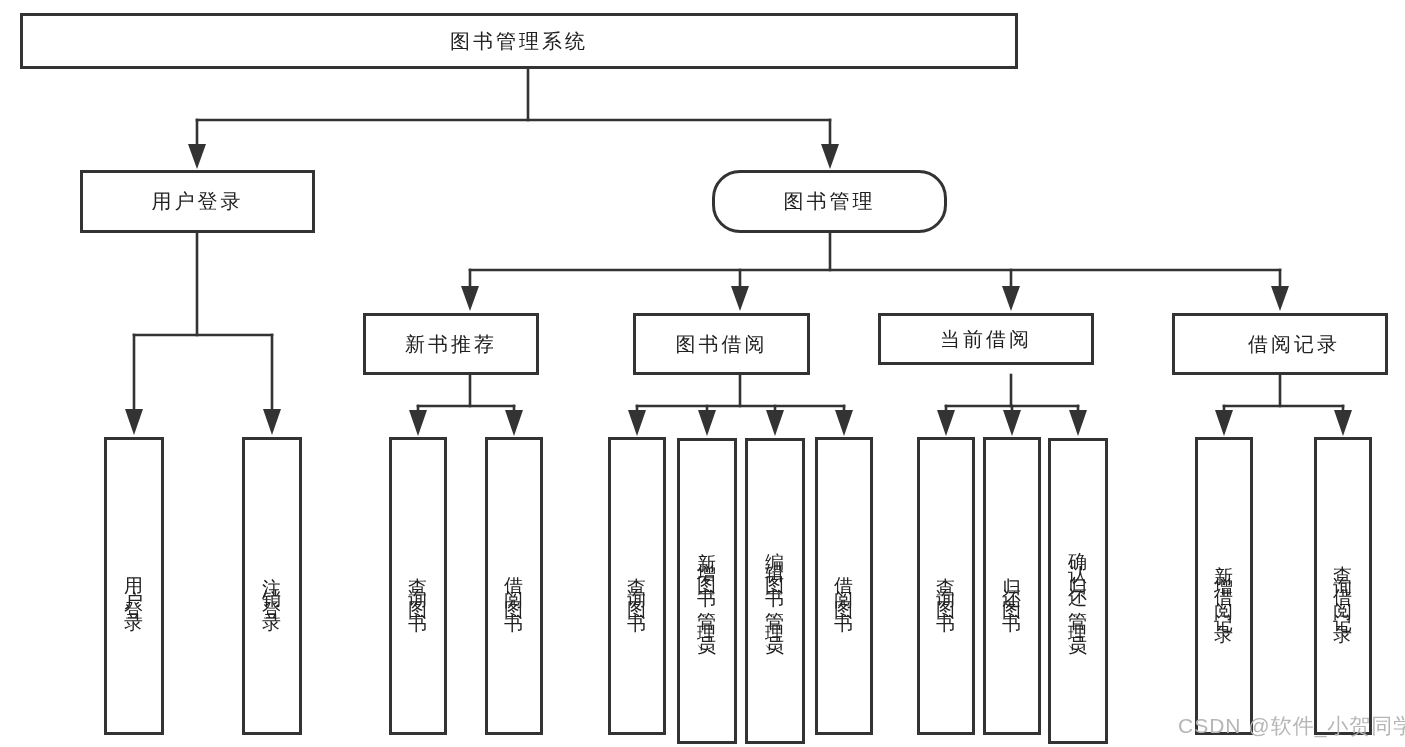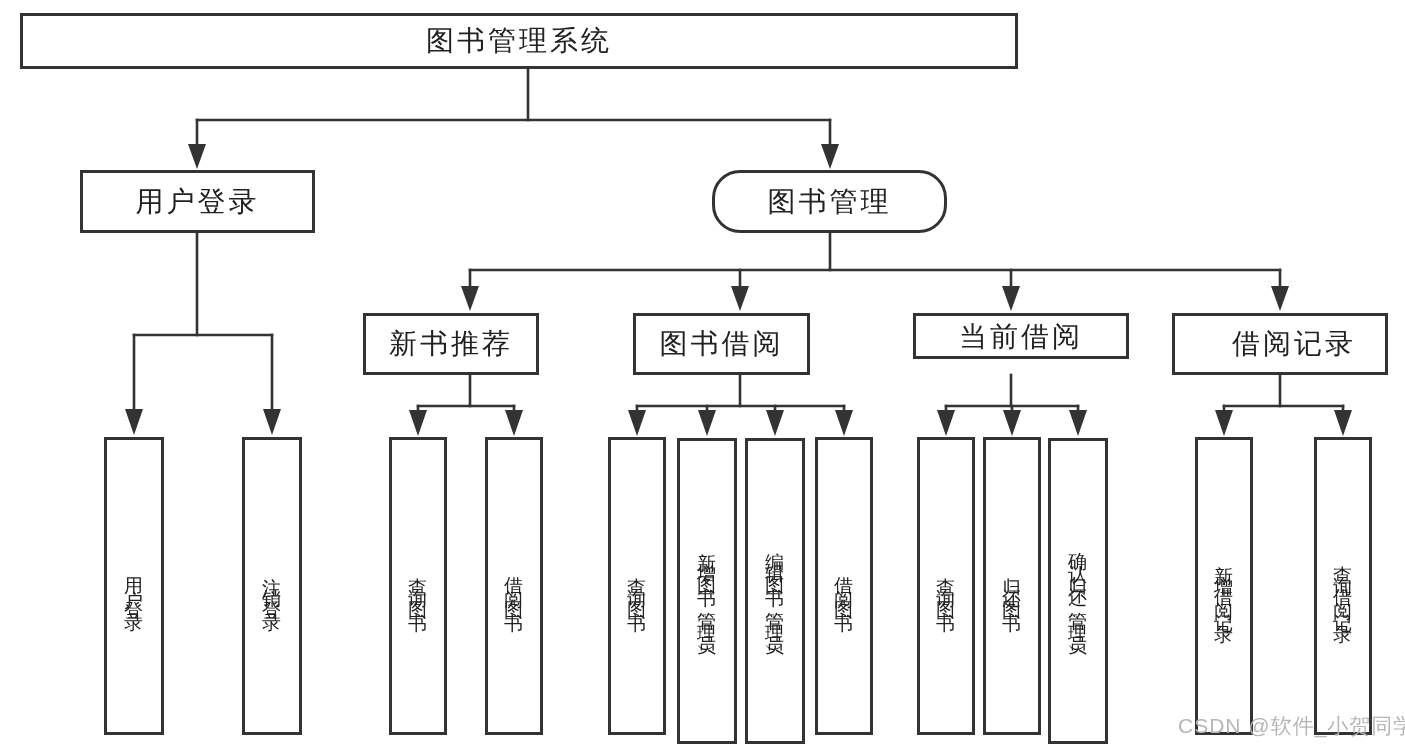--- a/index.html
+++ b/index.html
@@ -14,21 +14,21 @@
   svg.connectors{position:absolute;left:0;top:0;width:1405px;height:747px;z-index:1;}
   .connectors line{stroke:var(--line,#333333);stroke-width:2.6;stroke-linecap:square;}
   .connectors polygon{fill:var(--line,#333333);}
   .box{
     position:absolute;z-index:2;
     box-sizing:border-box;
     border:3px solid var(--line,#333333);
     background:#fff;
     display:flex;align-items:center;justify-content:center;
   }
-  .hlabel{font-size:28px;letter-spacing:3px;white-space:nowrap;font-family:Liberation Serif, serif;}
+  .hlabel{font-size:20px;letter-spacing:3px;white-space:nowrap;font-family:Liberation Serif, serif;}
   .vlabel{
     writing-mode:vertical-rl;
     text-orientation:mixed;
     font-size:19px;
     letter-spacing:12px;
     line-height:1;
     white-space:nowrap;
   }
   .watermark{
     position:absolute;left:1178px;top:712px;z-index:5;
@@ -120,21 +120,21 @@
   <div class="box" style="left:712px;top:170px;width:235px;height:63px;border-radius:28px;">
     <span class="hlabel">图书管理</span>
   </div>
 
   <div class="box" style="left:363px;top:313px;width:176px;height:62px;">
     <span class="hlabel">新书推荐</span>
   </div>
   <div class="box" style="left:633px;top:313px;width:177px;height:62px;">
     <span class="hlabel">图书借阅</span>
   </div>
-  <div class="box" style="left:913px;top:313px;width:216px;height:46px;align-items:flex-end;">
+  <div class="box" style="left:878px;top:313px;width:216px;height:52px;">
     <span class="hlabel">当前借阅</span>
   </div>
   <div class="box" style="left:1172px;top:313px;width:216px;height:62px;padding-left:28px;">
     <span class="hlabel">借阅记录</span>
   </div>
 
   <div class="box" style="left:104px;top:437px;width:60px;height:298px;">
     <span class="vlabel">用户登录</span>
   </div>
   <div class="box" style="left:242px;top:437px;width:60px;height:298px;">

